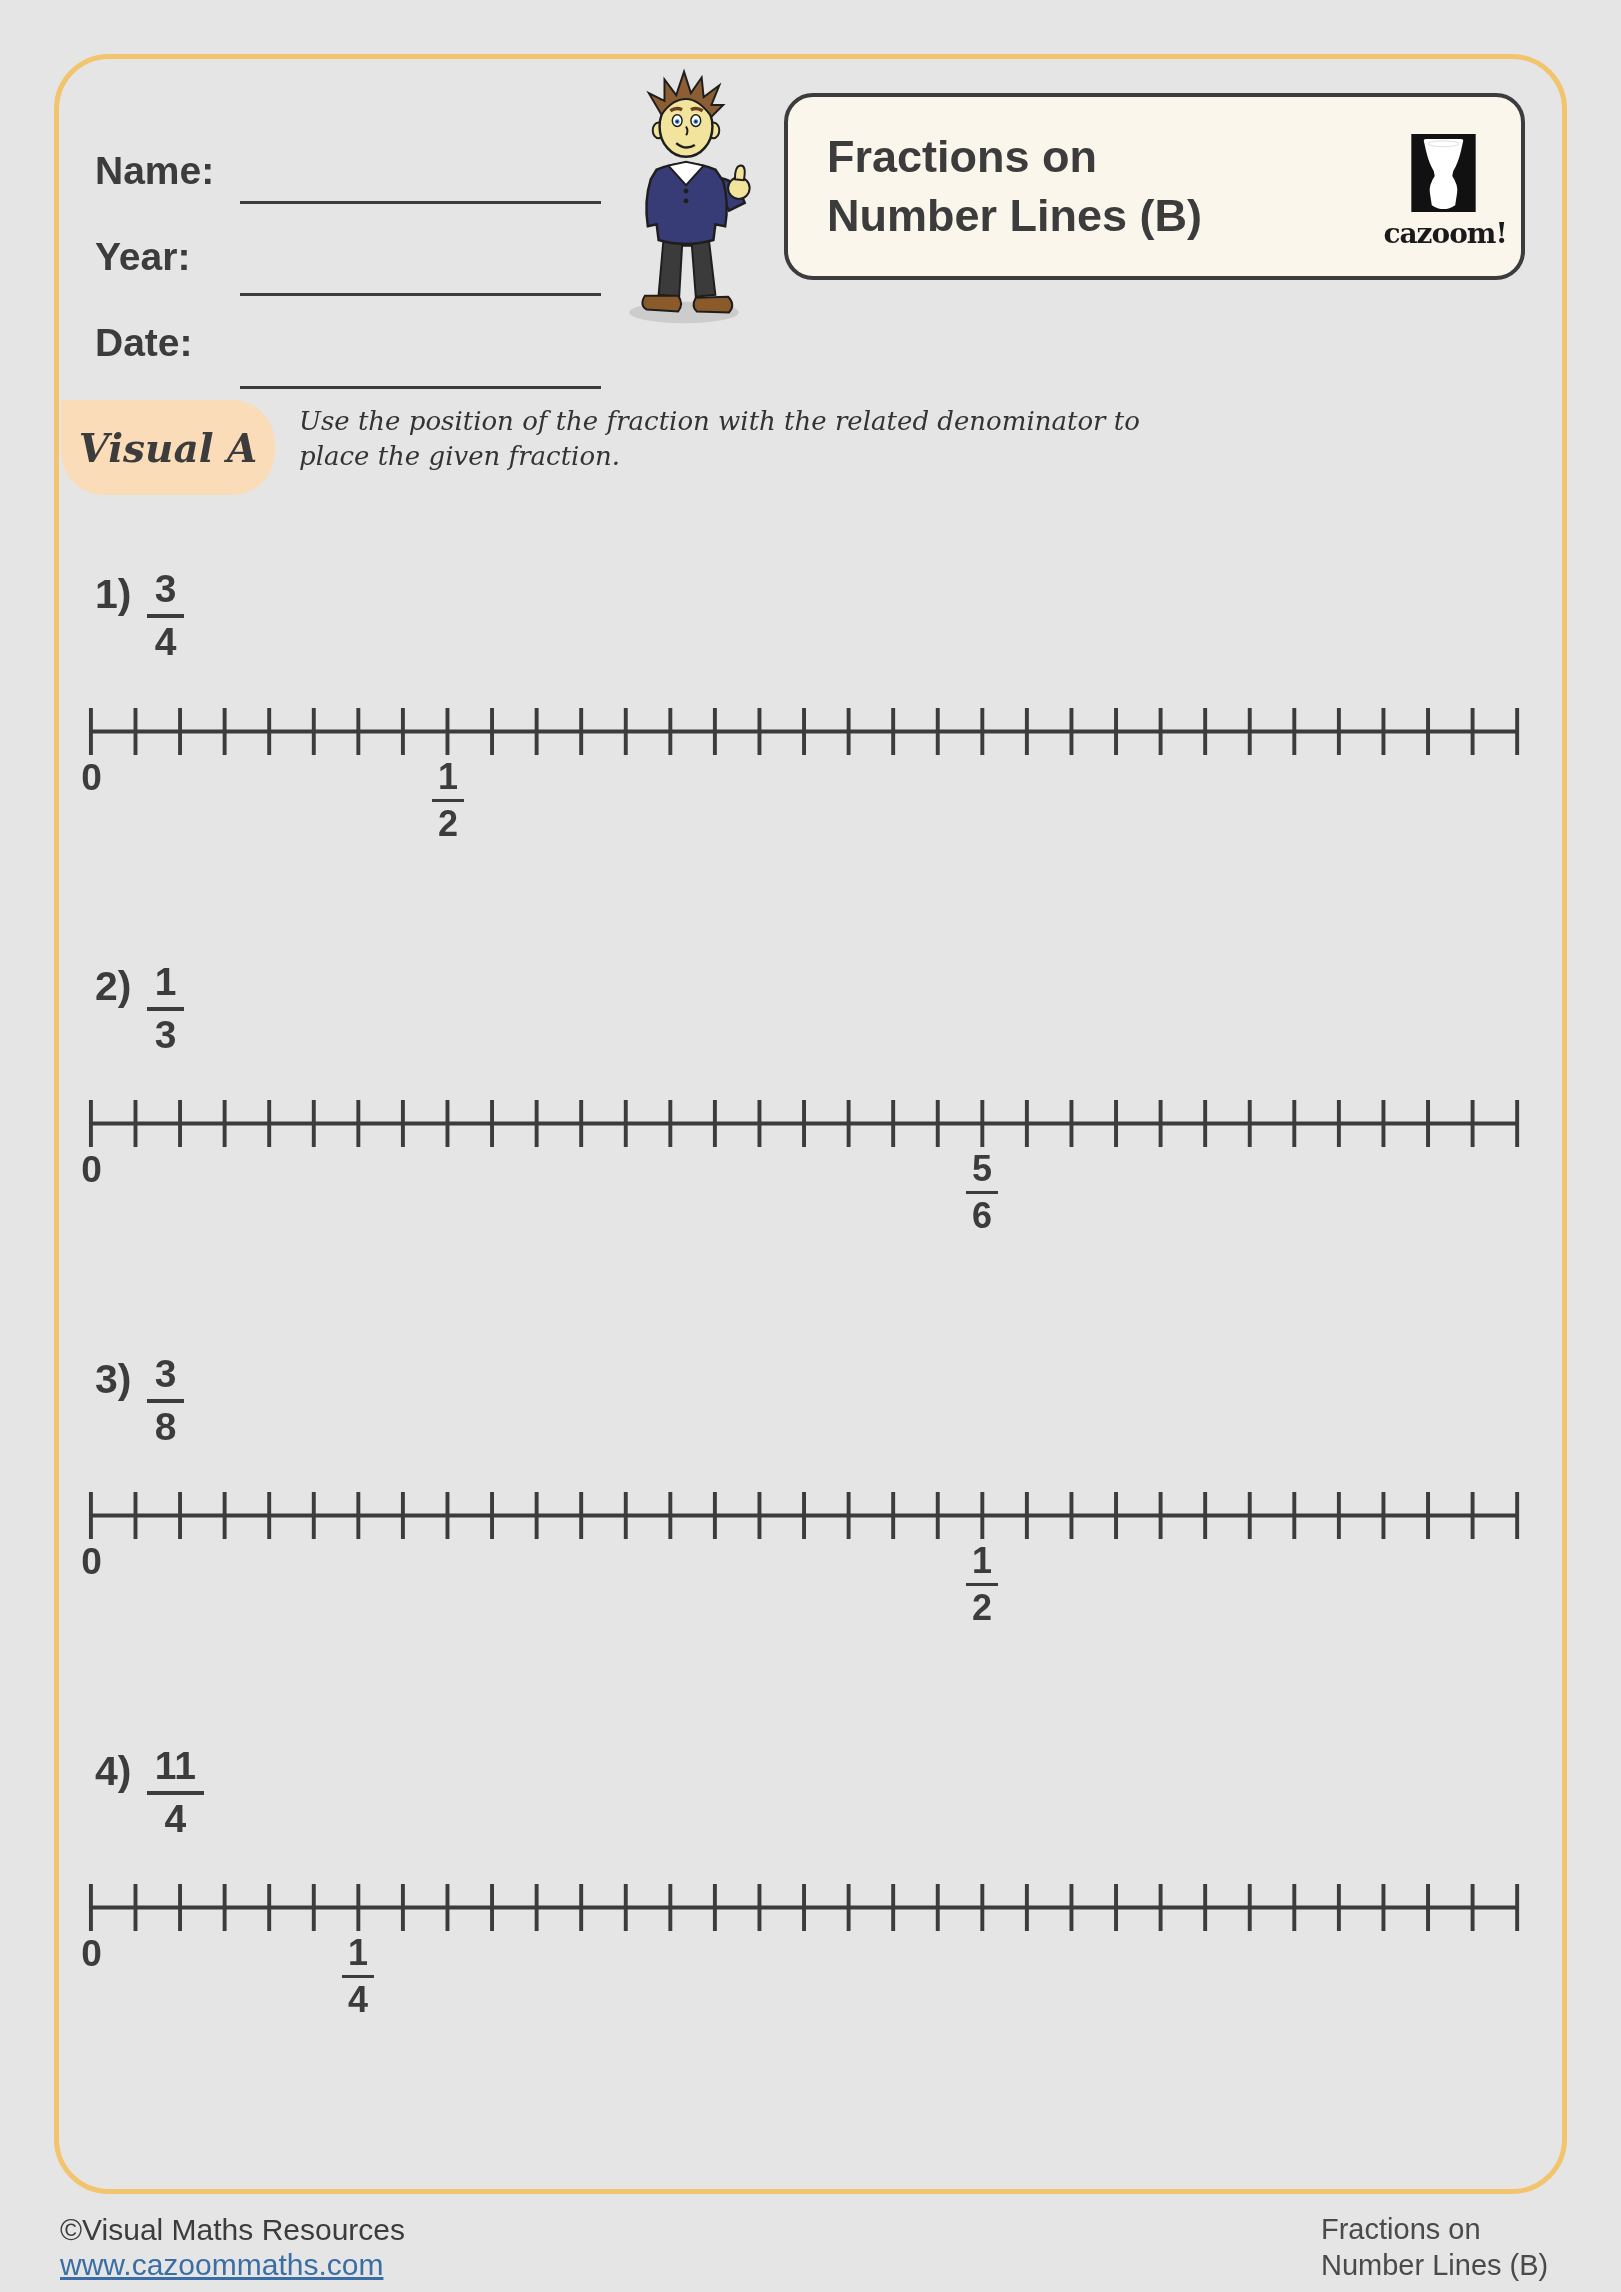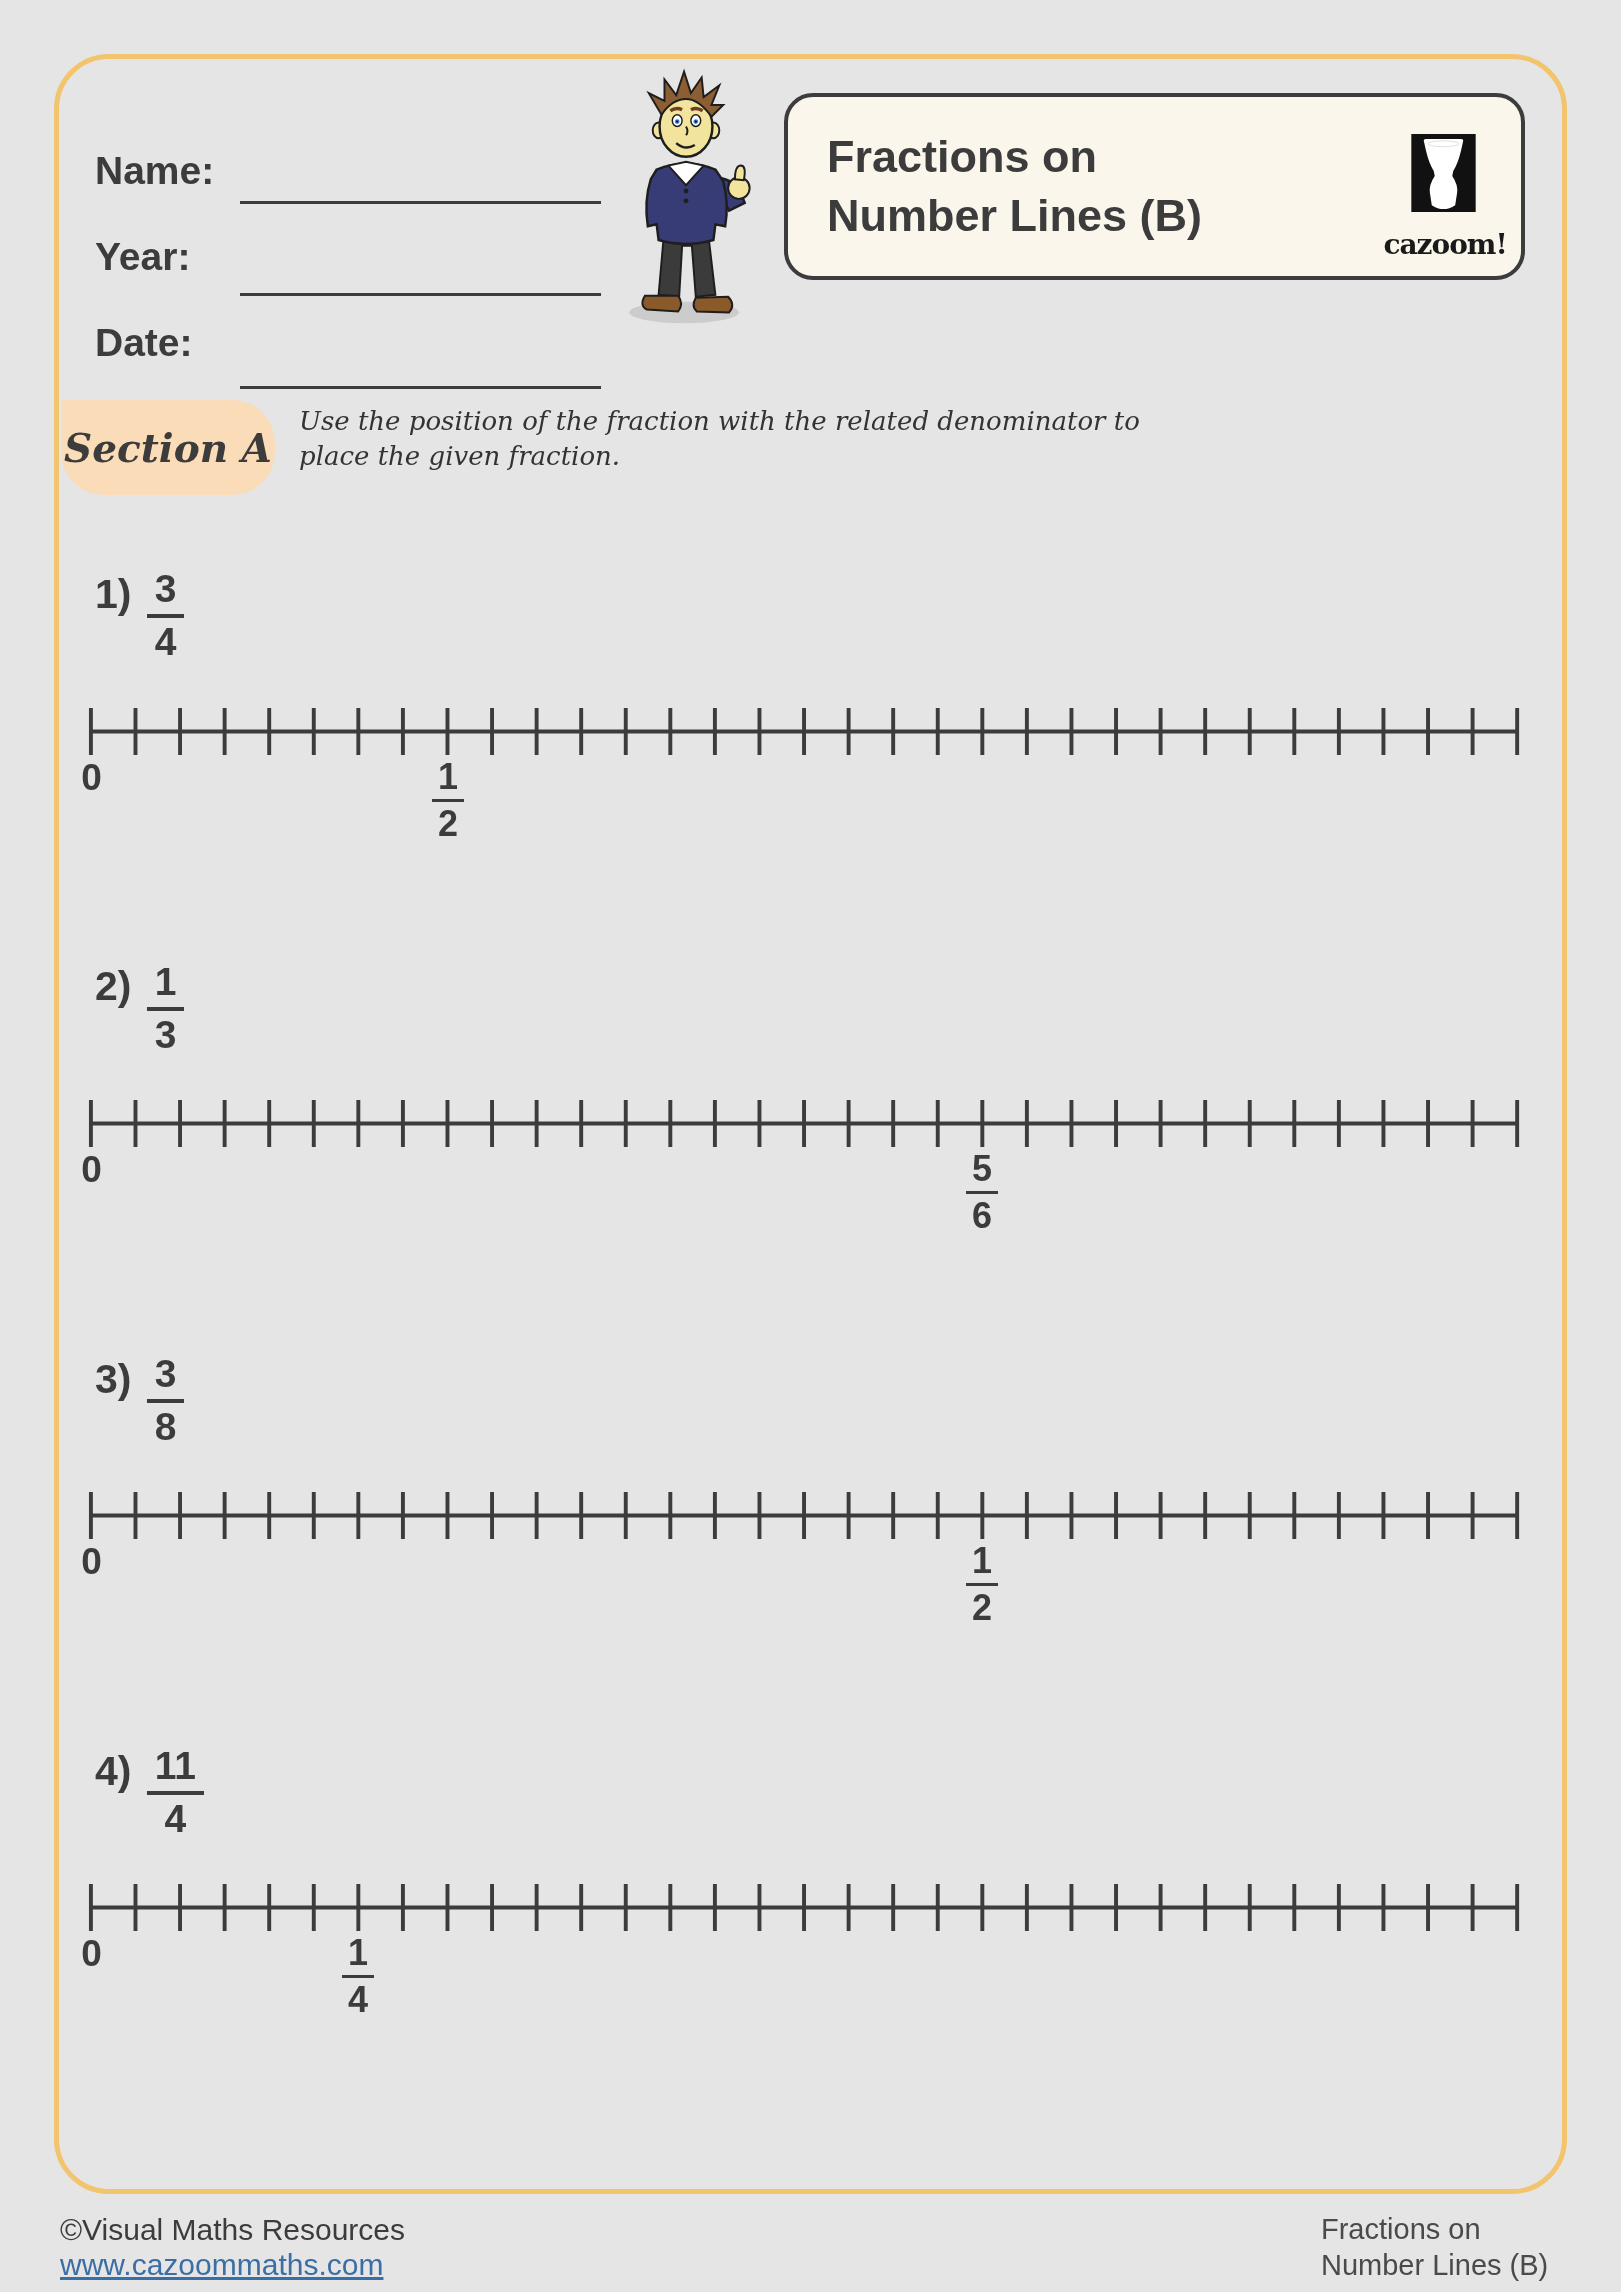--- a/index.html
+++ b/index.html
@@ -11,21 +11,21 @@
 
   
   .field-label{position:absolute;left:95px;font-size:39px;font-weight:bold;}
   .field-line{position:absolute;left:240px;width:361px;height:0;border-top:3.9px solid #3C3C3C;}
 
   
   .title-box{position:absolute;left:784px;top:93px;width:733px;height:179px;
              background:#FAF6EC;border:4.9px solid #3C3C3C;border-radius:29px;}
   .title-text{position:absolute;left:39px;top:31px;font-size:45px;font-weight:bold;line-height:1.3;color:#3C3C3C;}
   .logo{position:absolute;right:17.6px;top:37px;width:120px;text-align:center;}
-  .logo-text{font-family:"DejaVu Serif",serif;font-weight:bold;font-size:28px;color:#1a1a1a;margin-top:12px;letter-spacing:-1px;}
+  .logo-text{font-family:"DejaVu Serif",serif;font-weight:bold;font-size:28px;color:#1a1a1a;margin-top:1px;letter-spacing:-1px;}
 
   
   .section-badge{position:absolute;left:61px;top:400px;width:214px;height:95px;background:#FADCB8;
                  border-radius:0 43px 43px 43px;display:flex;align-items:center;justify-content:center;}
   .section-badge span{font-family:"DejaVu Serif",serif;font-style:italic;font-weight:bold;font-size:39px;color:#3C3C3C;}
   .instructions{position:absolute;left:299px;top:404px;width:980px;
                 font-family:"DejaVu Serif",serif;font-style:italic;font-size:26px;line-height:1.35;color:#333;}
 
   
   .problem-number{position:absolute;left:95px;font-size:41px;font-weight:bold;}
@@ -111,21 +111,21 @@
       <svg width="65" height="78" viewBox="0 0 66 80">
         <rect x="0" y="0" width="66" height="80" fill="#111111"></rect>
         <path d="M 15 5 L 51 5 Q 54 5 53 8 L 51 17 Q 48 30 43 38 L 42 43 Q 48 52 47 60 L 45 73 Q 39 77 33 77 Q 27 77 21 73 L 19 60 Q 18 52 24 43 L 23 38 Q 18 30 15 17 L 13 8 Q 12 5 15 5 Z" fill="#ffffff"></path>
         <ellipse cx="33" cy="10" rx="16" ry="3" fill="none" stroke="#dddddd" stroke-width="1"></ellipse>
       </svg>
       <div class="logo-text">cazoom!</div>
     </div>
   </div>
 
   <div class="section-badge">
-    <span>Section A</span>
+    <span>Visual A</span>
   </div>
   <div class="instructions">
     <div>Use the position of the fraction with the related denominator to</div>
     <div>place the given fraction.</div>
   </div>
 
   <div class="problem-number" style="top:571px;">1)</div>
   <div class="given-fraction" style="top:568px;">
     <div class="fraction">
       <span class="num">3</span>

